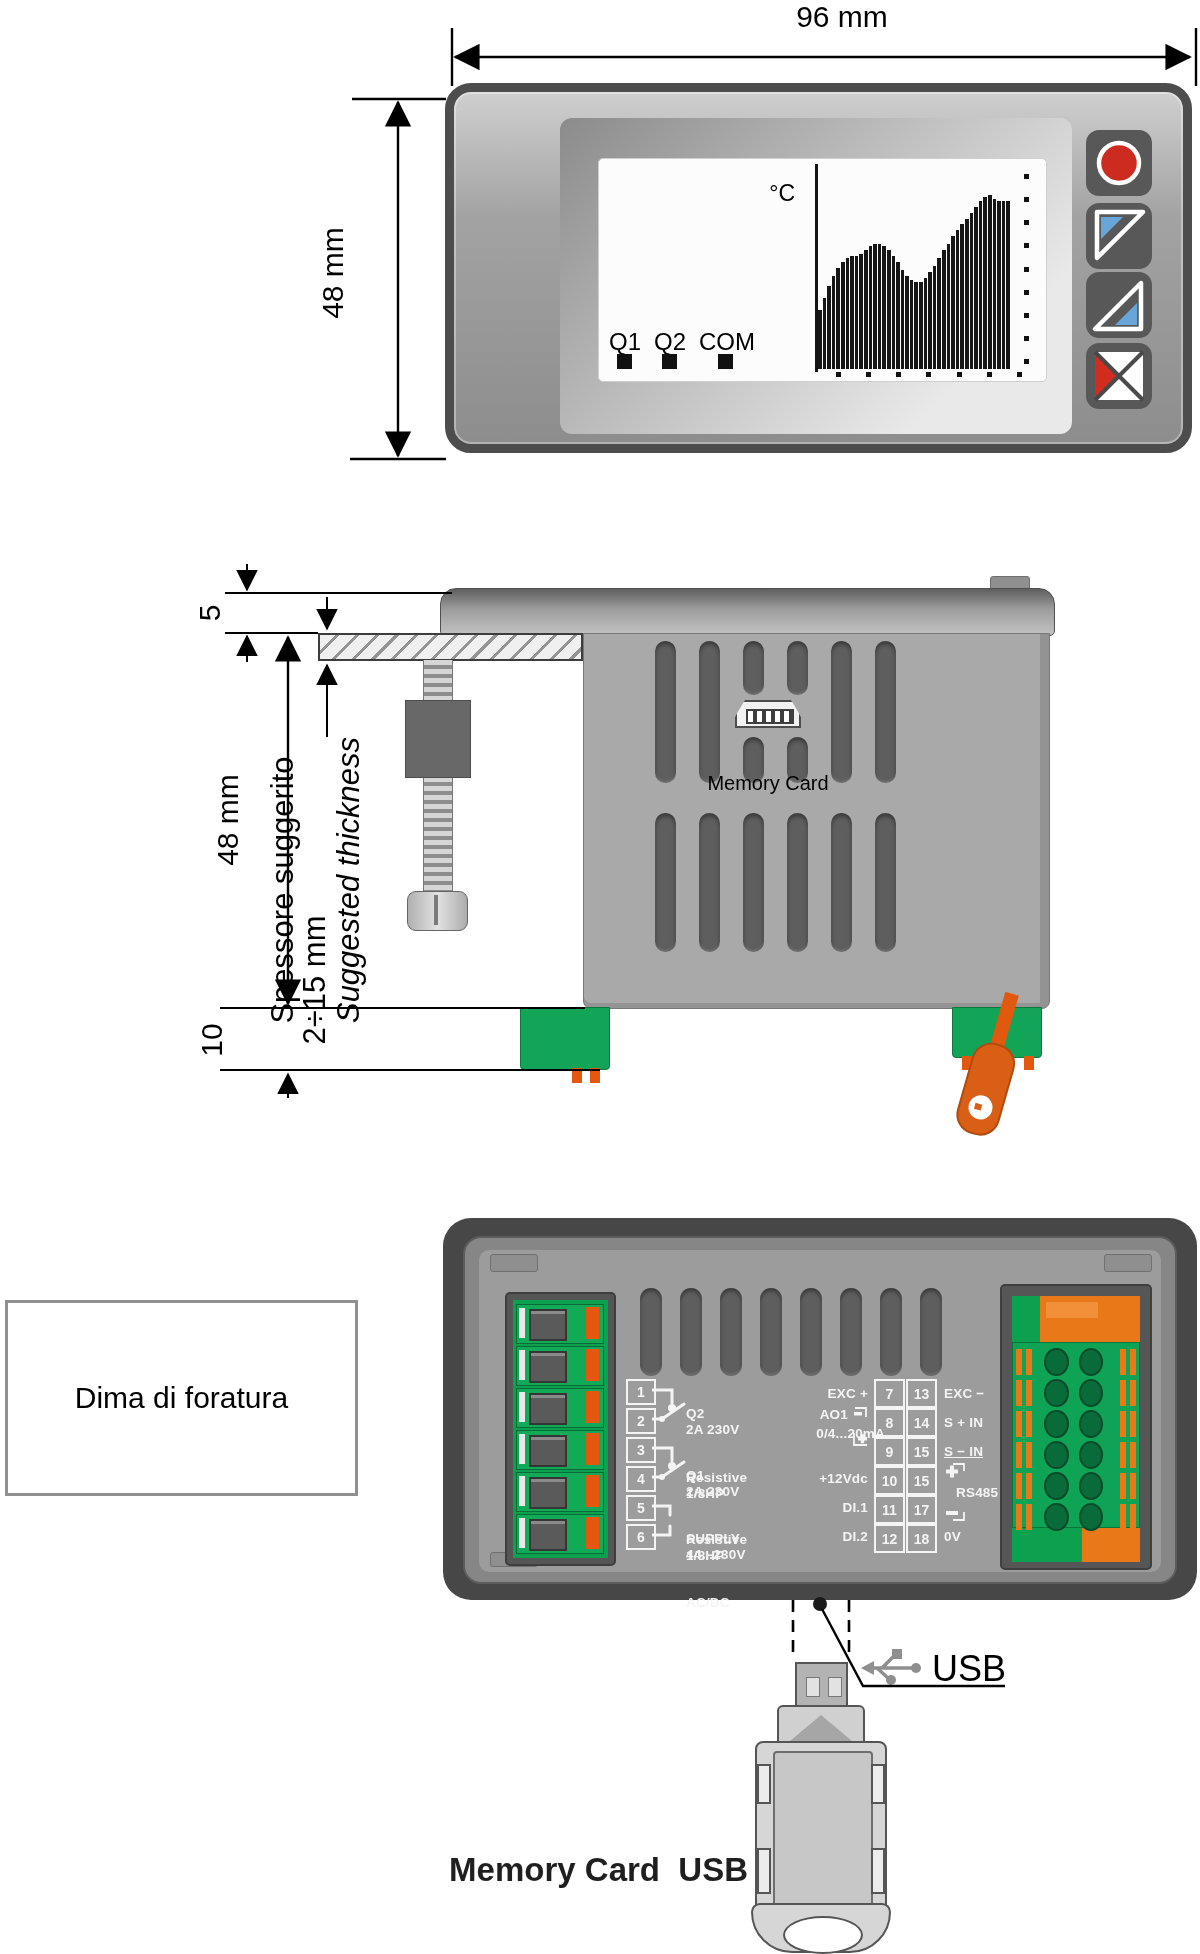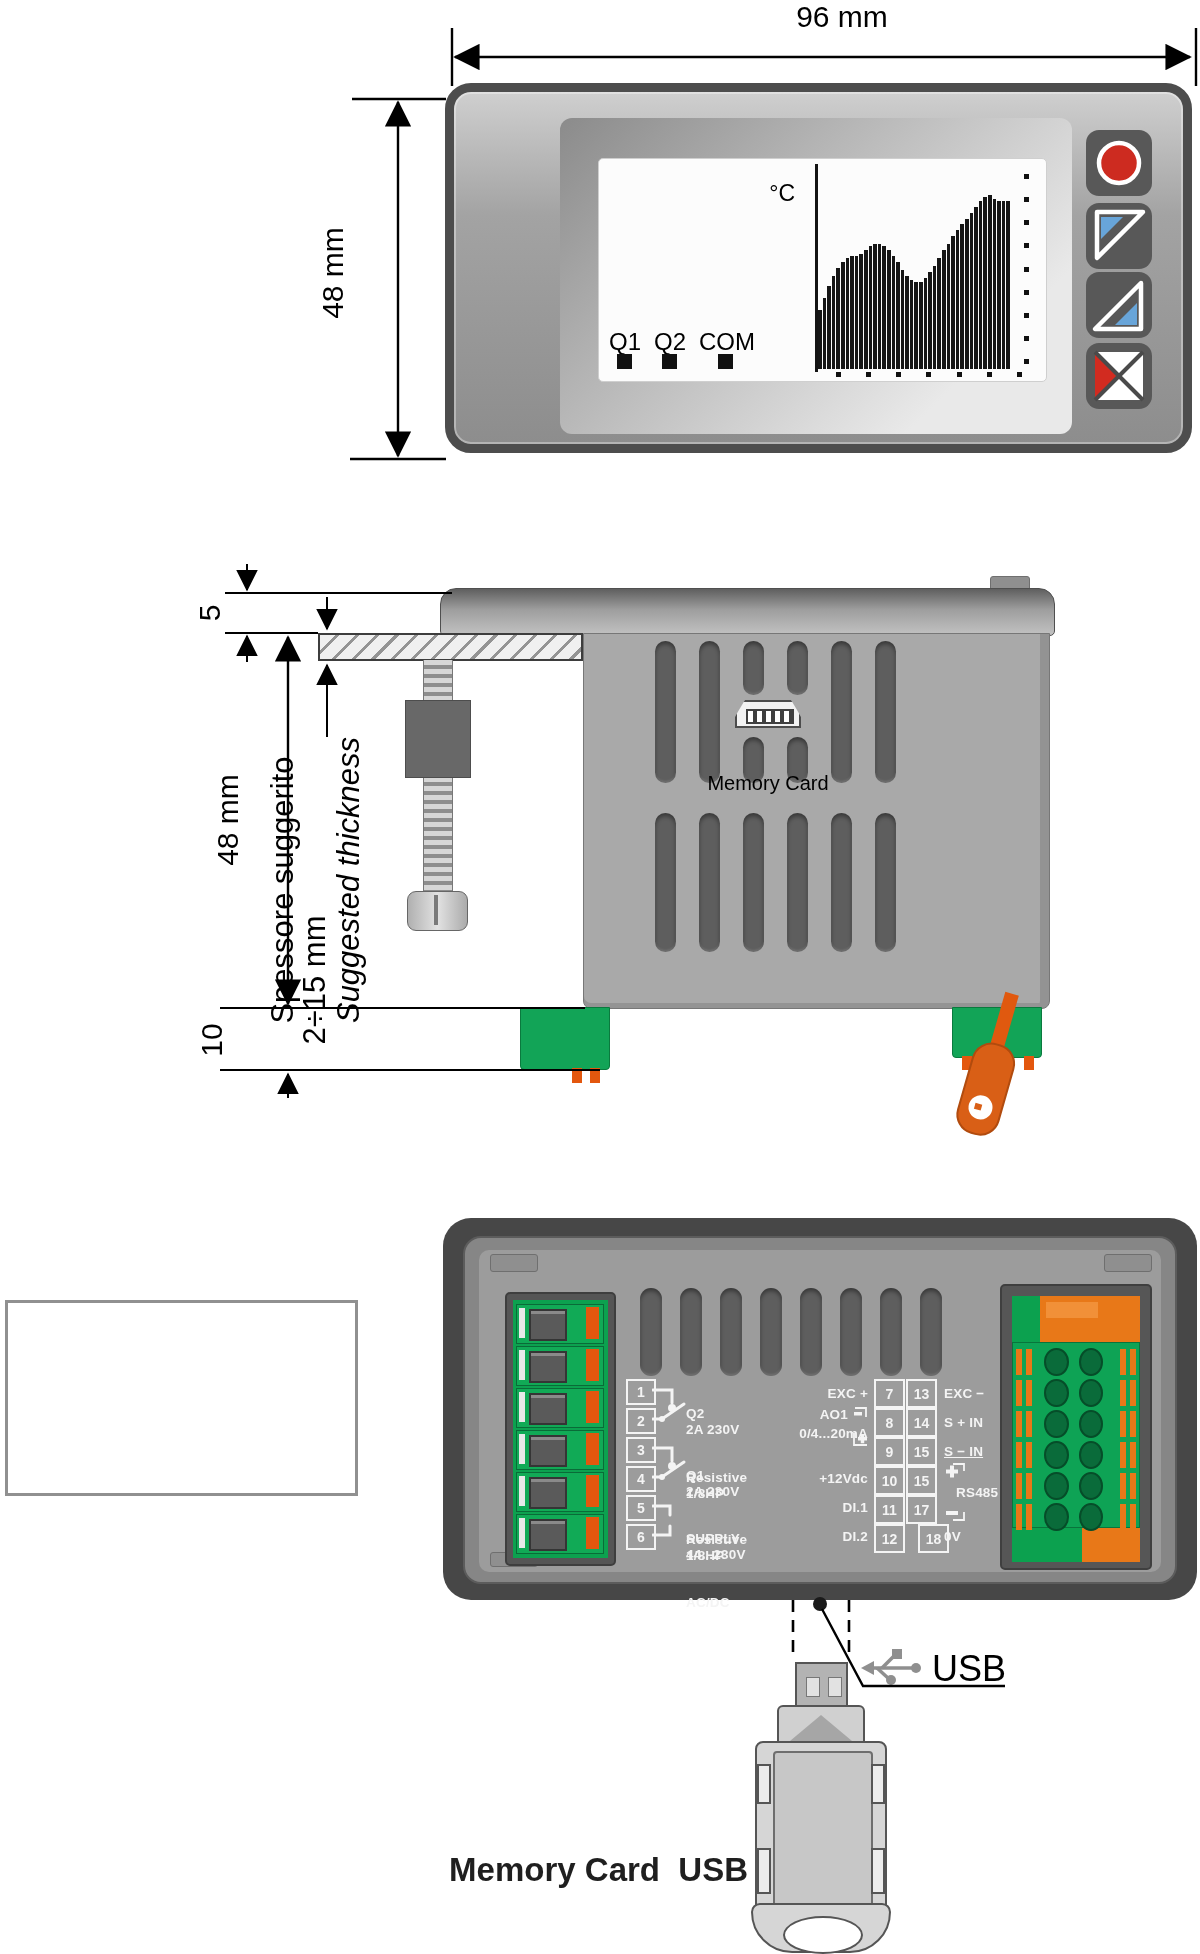--- a/index.html
+++ b/index.html
@@ -410,21 +410,21 @@
       <div class="abs tbox z4" style="left: 874px; top: 1408px; width: 27px; height: 25px;">8</div>
       <div class="abs tbox z4" style="left: 874px; top: 1437px; width: 27px; height: 25px;">9</div>
       <div class="abs tbox z4" style="left: 874px; top: 1466px; width: 27px; height: 25px;">10</div>
       <div class="abs tbox z4" style="left: 874px; top: 1495px; width: 27px; height: 25px;">11</div>
       <div class="abs tbox z4" style="left: 874px; top: 1524px; width: 27px; height: 25px;">12</div>
       <div class="abs tbox z4" style="left: 906px; top: 1379px; width: 27px; height: 25px;">13</div>
       <div class="abs tbox z4" style="left: 906px; top: 1408px; width: 27px; height: 25px;">14</div>
       <div class="abs tbox z4" style="left: 906px; top: 1437px; width: 27px; height: 25px;">15</div>
       <div class="abs tbox z4" style="left: 906px; top: 1466px; width: 27px; height: 25px;">15</div>
       <div class="abs tbox z4" style="left: 906px; top: 1495px; width: 27px; height: 25px;">17</div>
-      <div class="abs tbox z4" style="left: 906px; top: 1524px; width: 27px; height: 25px; margin-left: 12px;">18</div>
+      <div class="abs tbox z4" style="left: 906px; top: 1524px; width: 27px; height: 25px;">18</div>
     </div>
 
   <svg class="abs z4" style="left:652px;top:1377px;" width="46" height="58">
     <path d="M1,13 H20 V26" fill="none" stroke="#f4f4f4" stroke-width="3" stroke-linecap="round"></path>
     <circle cx="20" cy="31" r="4" fill="#f4f4f4"></circle>
     <path d="M1,42 H10 L32,27" fill="none" stroke="#f4f4f4" stroke-width="3" stroke-linecap="round"></path>
     <circle cx="10" cy="42" r="3" fill="#f4f4f4"></circle>
   </svg>
   <svg class="abs z4" style="left:652px;top:1435px;" width="46" height="58">
     <path d="M1,13 H20 V26" fill="none" stroke="#f4f4f4" stroke-width="3" stroke-linecap="round"></path>
@@ -445,21 +445,21 @@
     <div>Q1</div><div>2A 230V</div>
     <div>Resistive</div><div>1/8HP</div>
   </div>
   <div class="abs z4 stencil" style="left:686px;top:1499px;">
     <div>SUPPLY</div><div>44...230V</div>
     <div>AC/DC</div>
   </div>
 
   <div class="abs z4 stencil ralign" style="left:745px;top:1386px;width:123px;">EXC +</div>
   <div class="abs z4 stencil ralign" style="left:745px;top:1407px;width:103px;">AO1</div>
-  <div class="abs z4 stencil ralign" style="left:765px;top:1426px;width:103px;text-align:right;">0/4...20mA</div>
+  <div class="abs z4 stencil ralign" style="left:782px;top:1426px;width:103px;text-align:right;">0/4...20mA</div>
   <div class="abs z4 stencil ralign" style="left:745px;top:1471px;width:123px;">+12Vdc</div>
   <div class="abs z4 stencil ralign" style="left:745px;top:1500px;width:123px;">DI.1</div>
   <div class="abs z4 stencil ralign" style="left:745px;top:1529px;width:123px;">DI.2</div>
   <svg class="abs z4" style="left:851px;top:1404px;" width="18" height="16">
     <path d="M4,4 H15 V13" fill="none" stroke="#f4f4f4" stroke-width="1.8"></path>
     <rect x="3" y="8" width="8" height="3.5" fill="#f4f4f4"></rect>
   </svg>
   <svg class="abs z4" style="left:851px;top:1430px;" width="18" height="18">
     <path d="M3,3 V15 H16" fill="none" stroke="#f4f4f4" stroke-width="1.8"></path>
     <rect x="7" y="7" width="9" height="3.5" fill="#f4f4f4"></rect>
@@ -475,20 +475,21 @@
     <rect x="6" y="4.5" width="4" height="12" fill="#f4f4f4"></rect>
   </svg>
   <div class="abs z4 stencil" style="left:956px;top:1485px;">RS485</div>
   <svg class="abs z4" style="left:944px;top:1506px;" width="24" height="18">
     <path d="M9,14 H20 V6" fill="none" stroke="#f4f4f4" stroke-width="1.8"></path>
     <rect x="2" y="5" width="12" height="4" fill="#f4f4f4"></rect>
   </svg>
   <div class="abs z4 stencil" style="left:944px;top:1529px;">0V</div>
 
   <div id="cutout-box" class="abs z2">
+    <div>Dima di foratura</div>
   </div>
 
   <svg class="abs z4" style="left:860px;top:1646px;" width="66" height="40">
     <line x1="8" y1="22" x2="52" y2="22" stroke="#8f8f8f" stroke-width="3.5"></line>
     <polygon points="1,22 14,15 14,29" fill="#8f8f8f"></polygon>
     <circle cx="56" cy="22" r="5" fill="#8f8f8f"></circle>
     <line x1="22" y1="22" x2="34" y2="10" stroke="#8f8f8f" stroke-width="3.5"></line>
     <rect x="32" y="3" width="10" height="10" fill="#8f8f8f"></rect>
     <line x1="17" y1="22" x2="28" y2="32" stroke="#8f8f8f" stroke-width="3.5"></line>
     <circle cx="31" cy="34" r="5" fill="#8f8f8f"></circle>

